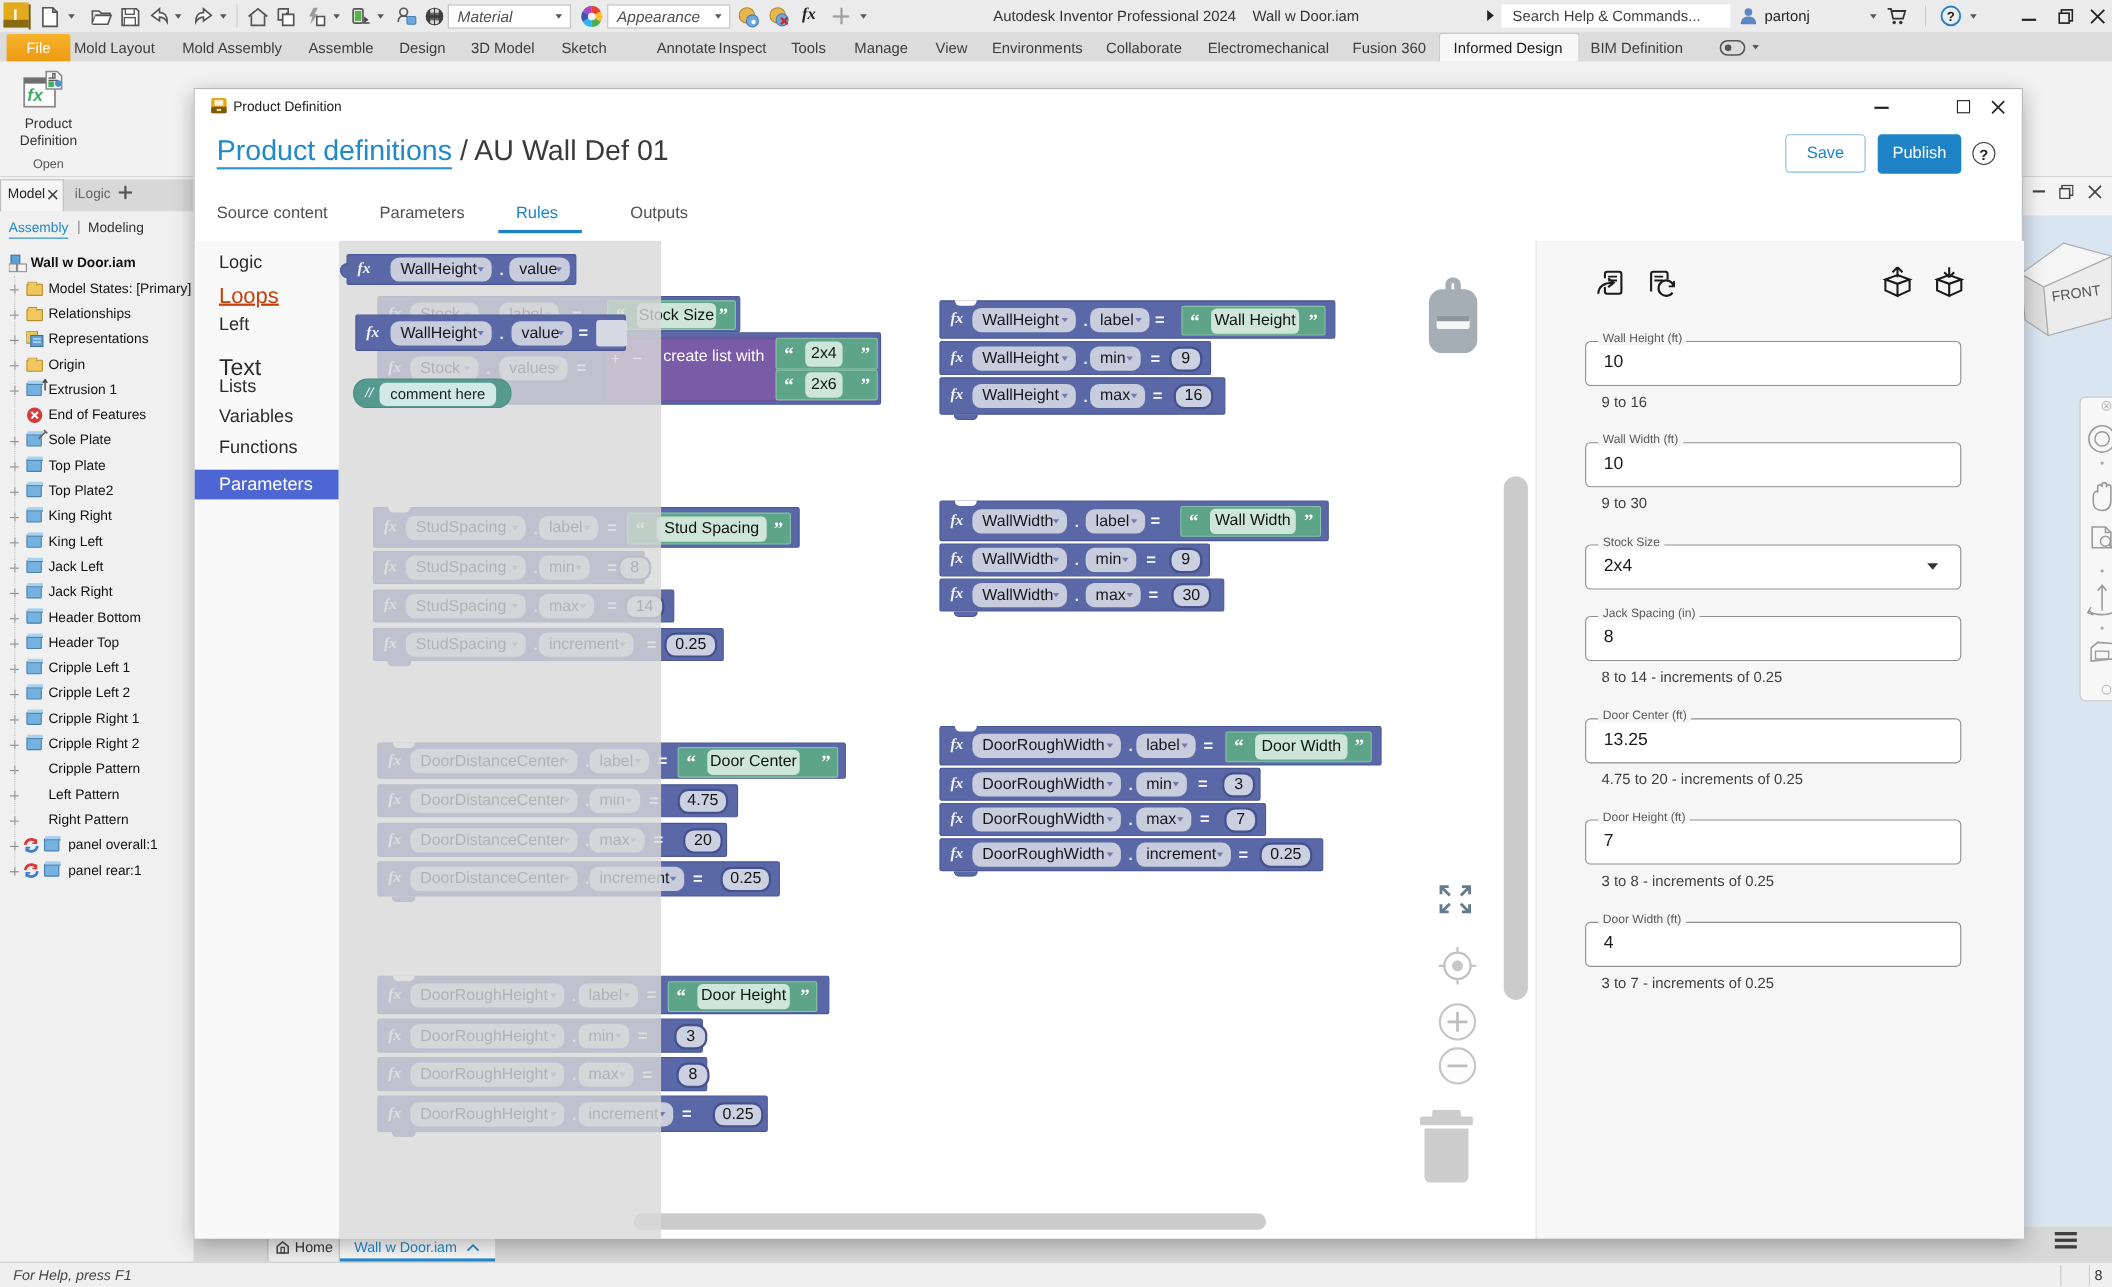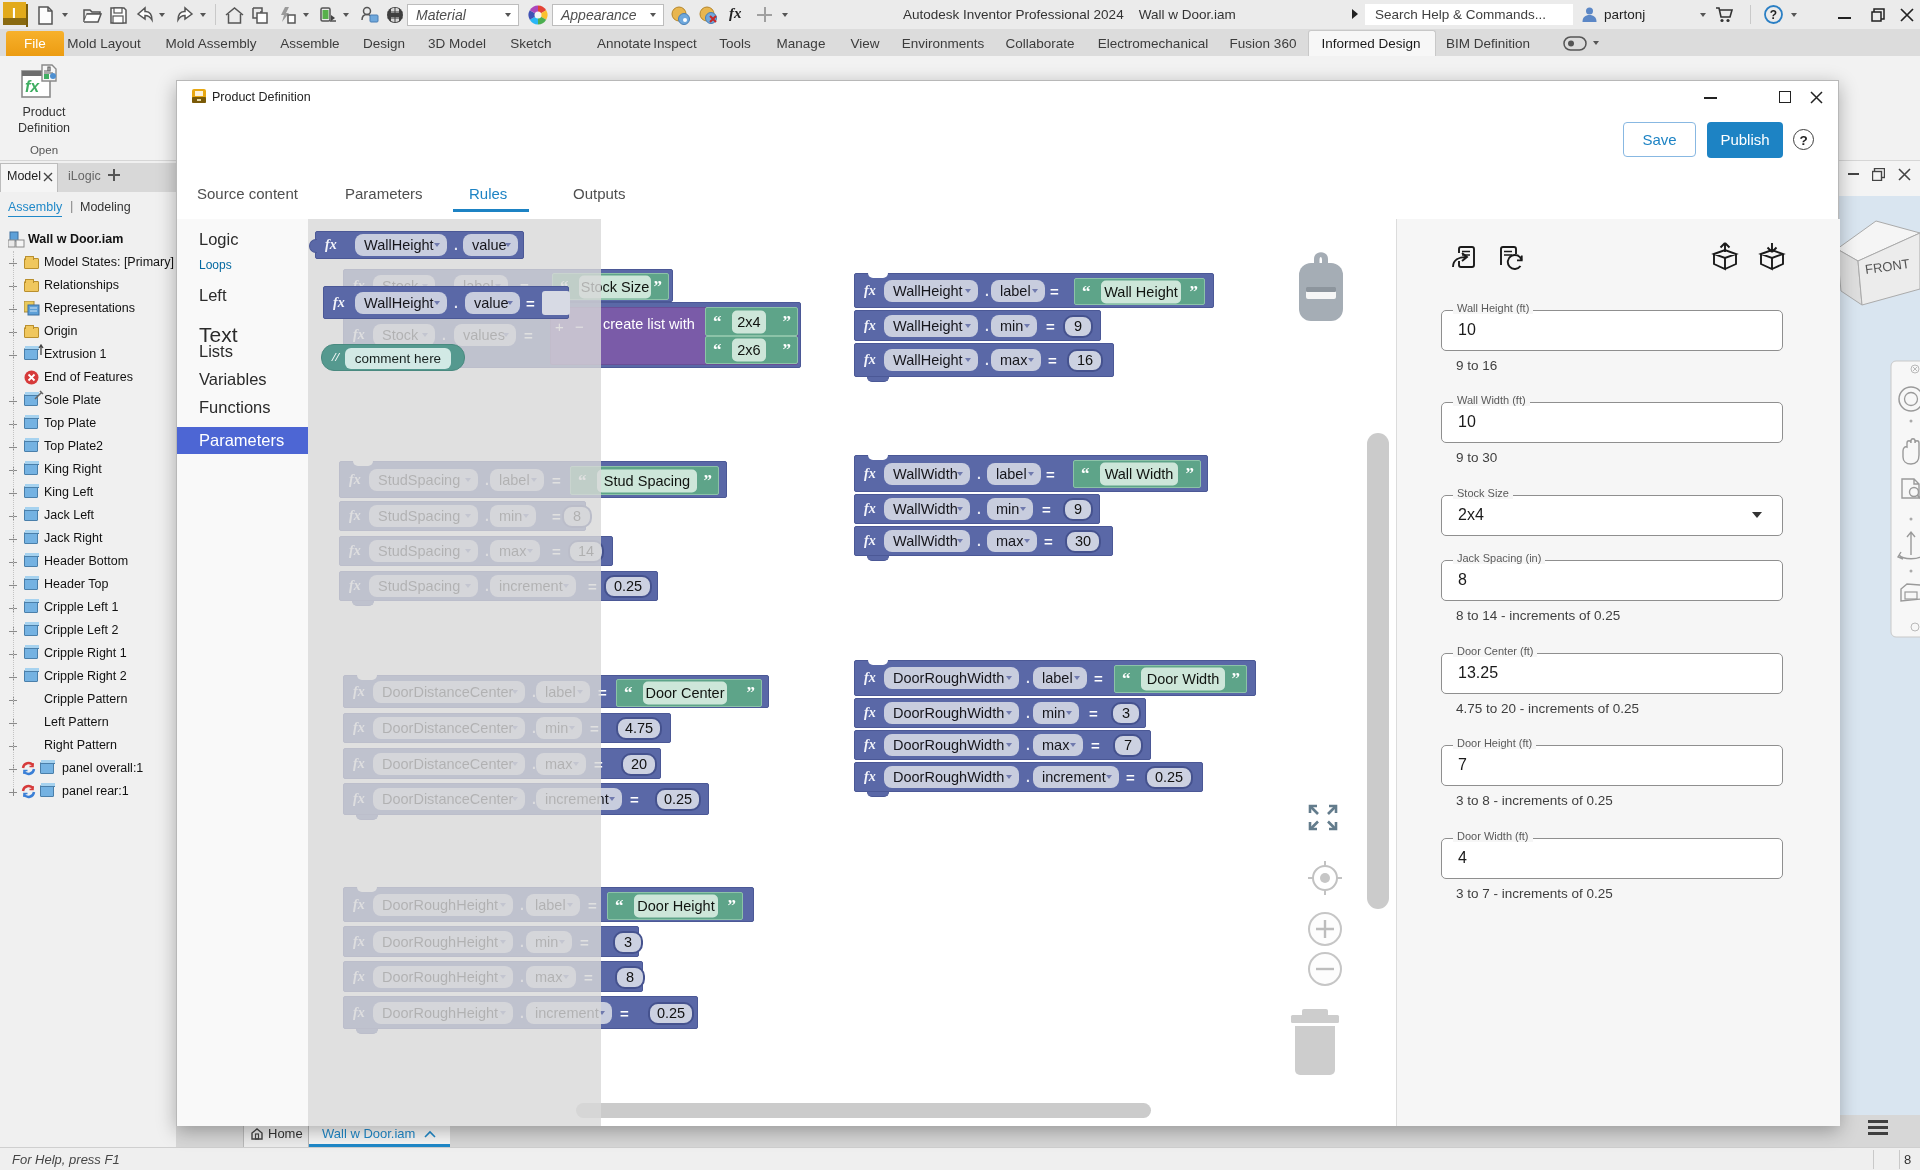--- a/index.html
+++ b/index.html
@@ -442,31 +442,32 @@
         <rect x="1" y="9" width="14" height="6" rx="1" fill="#7a5a08"></rect>
         <rect x="4" y="3" width="8" height="5" fill="#fff" opacity="0.85"></rect>
         <rect x="6" y="11" width="4" height="2" fill="#e8d9a8"></rect>
       </svg>
 <div class="abs" style="left:35px;top:9px;font-size:12.5px;color:#222;">Product Definition</div>
 <div class="abs" style="left:1527px;top:16px;width:13px;height:1.8px;background:#222;"></div>
 <div class="abs" style="left:1602px;top:10px;width:12px;height:12px;border:1.6px solid #222;"></div>
 <svg class="abs" style="left:1633px;top:10px" width="13" height="13" viewBox="0 0 13 13">
         <path d="M1 1 L12 12 M12 1 L1 12" stroke="#222" stroke-width="1.5"></path>
       </svg>
+<div class="abs" style="left:20px;top:40px;font-size:26px;white-space:nowrap;"><span style="color:#2089c9;border-bottom:2px solid #2a96d4;padding-bottom:1px;">Product definitions</span><span style="color:#3a3a3a;"> / AU Wall Def 01</span></div>
 <div class="abs" style="left:1446px;top:41px;width:73px;height:35px;border:1px solid #88b8e2;border-radius:4px;background:#fff;color:#1d83c4;font-size:15px;text-align:center;line-height:33px;">Save</div>
 <div class="abs" style="left:1530px;top:41px;width:76px;height:36px;border-radius:4px;background:#1d83c4;color:#fff;font-size:15px;text-align:center;line-height:36px;">Publish</div>
 <div class="abs" style="left:1616px;top:48px;width:21px;height:21px;border:1.8px solid #3f3f3f;border-radius:50%;color:#222;font-size:13.5px;font-weight:bold;text-align:center;line-height:21px;">?</div>
 <div class="dtab" style="left:20px;top:104px;color:#4f4f4f;">Source content</div>
 <div class="dtab" style="left:168px;top:104px;color:#4f4f4f;">Parameters</div>
 <div class="dtab" style="left:292px;top:104px;color:#1d83c4;">Rules</div>
 <div class="dtab" style="left:396px;top:104px;color:#4f4f4f;">Outputs</div>
 <div class="abs" style="left:276px;top:128px;width:76px;height:3px;background:#1d83c4;"></div>
 <div class="abs" style="left:0;top:138px;width:131px;height:907px;background:#f9f9f9;"></div>
 <div class="abs" style="left:22px;top:149px;font-size:16.5px;color:#2b2b2b;">Logic</div>
-<div class="abs" style="left:22px;top:177px;font-size:12px;color:#0369a1;">Loops</div>
+<div class="abs" style="left:22px;top:177px;font-size:20px;color:#c2410c;text-decoration:underline;">Loops</div>
 <div class="abs" style="left:22px;top:205px;font-size:16.5px;color:#2b2b2b;">Left</div>
 <div class="abs" style="left:22px;top:242px;font-size:21px;color:#2b2b2b;">Text</div>
 <div class="abs" style="left:22px;top:261px;font-size:16.5px;color:#2b2b2b;">Lists</div>
 <div class="abs" style="left:22px;top:289px;font-size:16.5px;color:#2b2b2b;">Variables</div>
 <div class="abs" style="left:22px;top:317px;font-size:16.5px;color:#2b2b2b;">Functions</div>
 <div class="abs" style="left:0px;top:346px;width:131px;height:27px;background:#4d66d4;"></div>
 <div class="abs" style="left:22px;top:350px;font-size:16.5px;color:#fff;">Parameters</div>
 <div class="abs" style="left:131px;top:138px;width:1088px;height:907px;background:#fff;" id="canvas"></div>
 <div class="blk" style="left:166px;top:188px;width:330px;height:33px;z-index:1;">
         <div class="fxl">fx</div>

